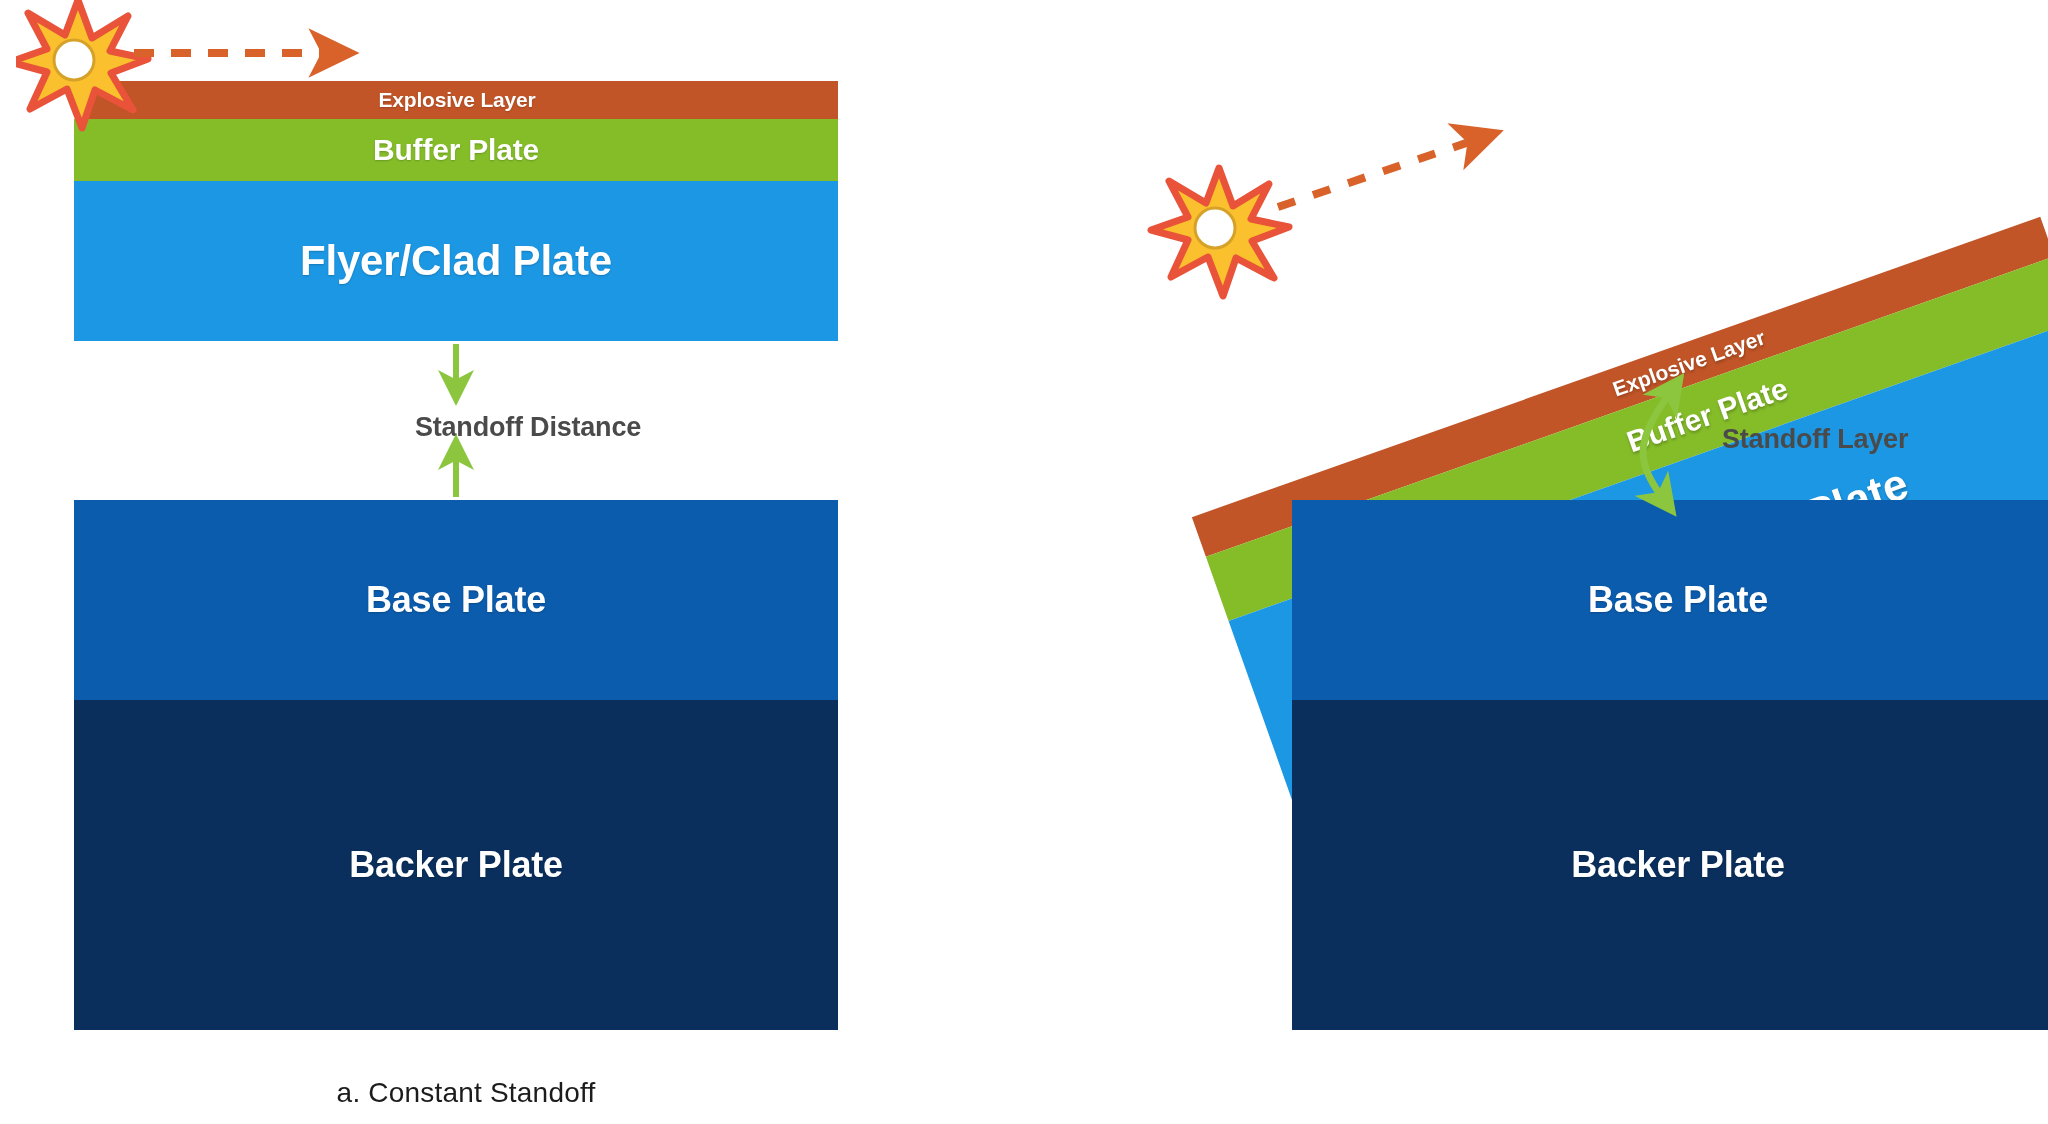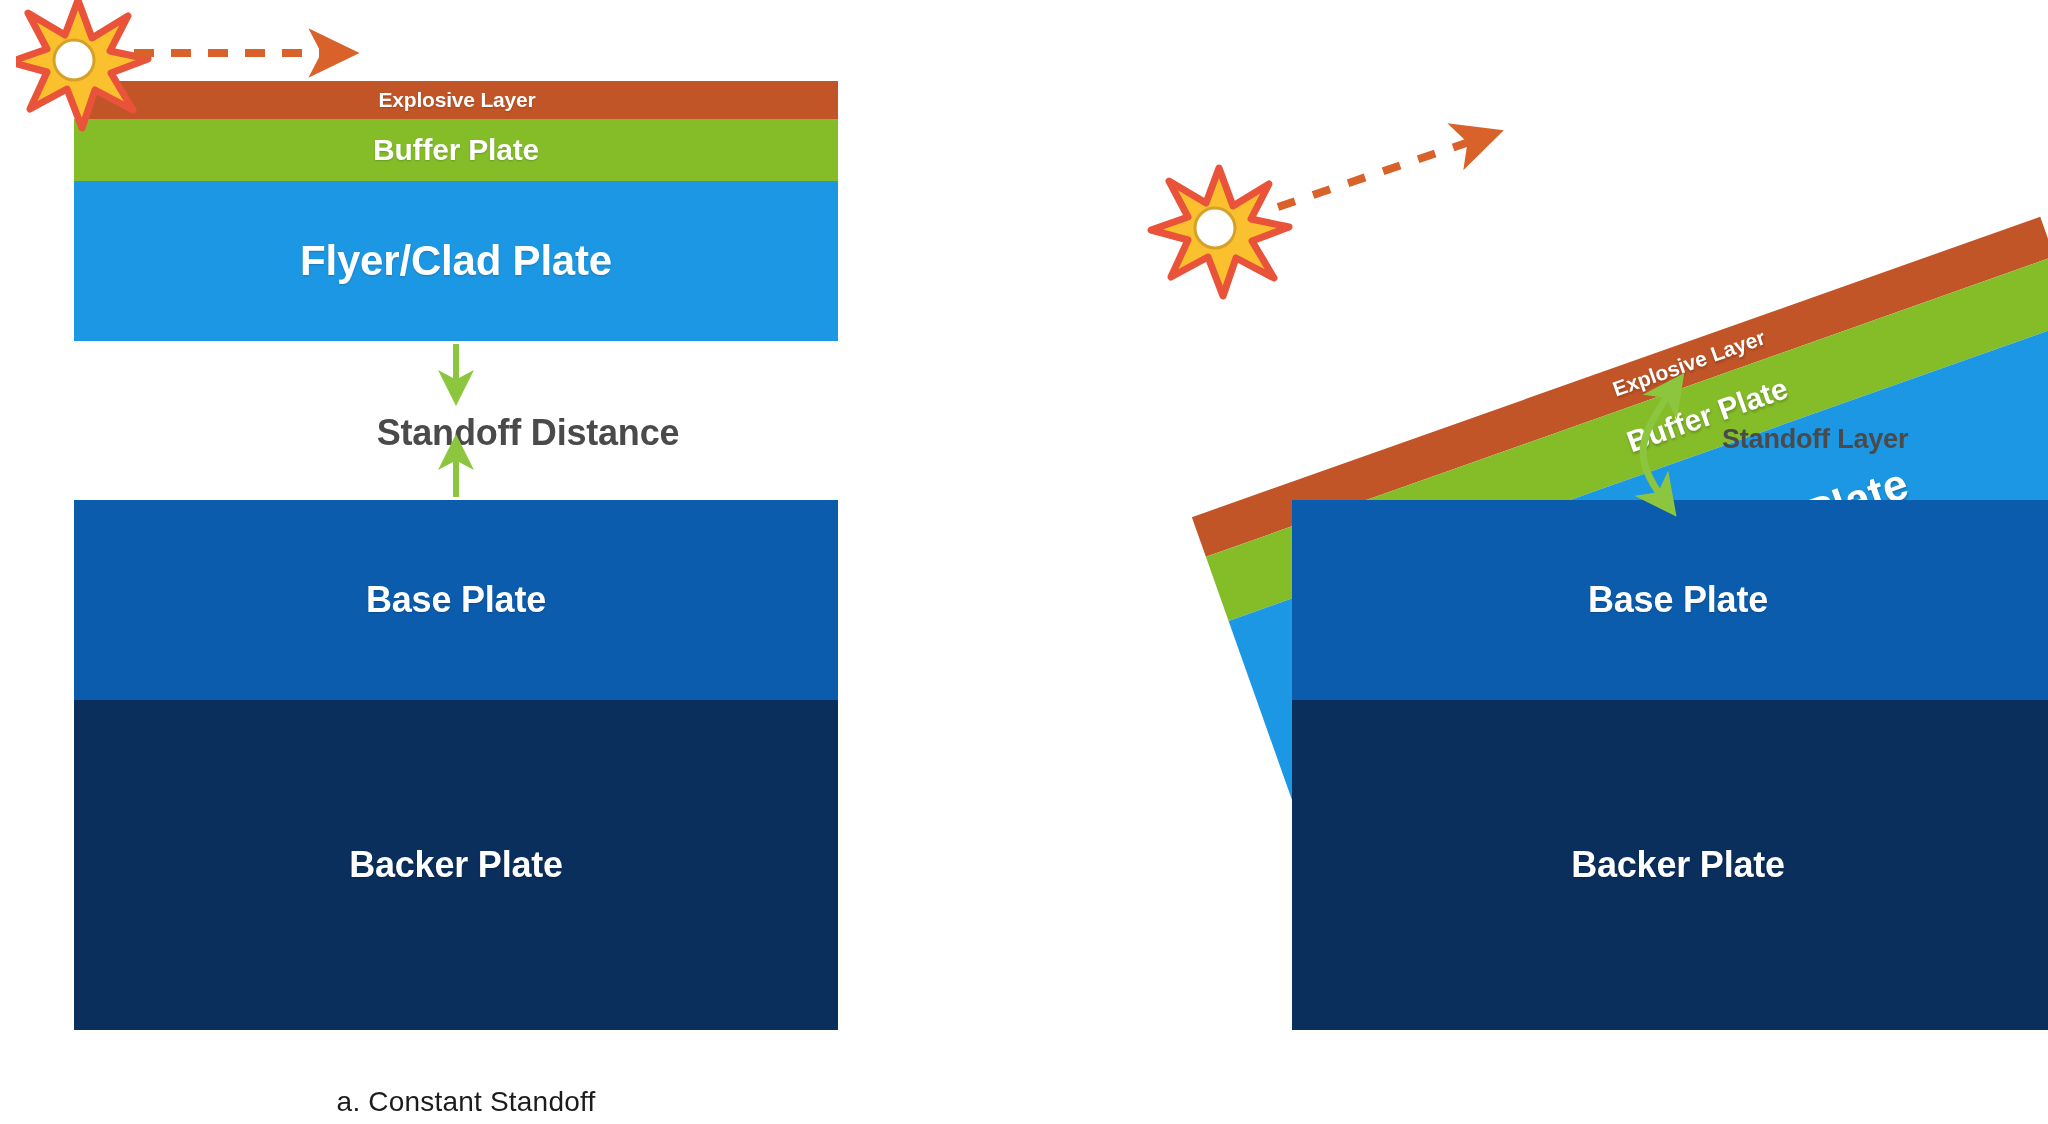--- a/index.html
+++ b/index.html
@@ -63,21 +63,21 @@
     left: 58px; top: 700px; width: 764px; height: 330px;
     font-size: 36px;
   }
 
   .standoff-distance-label {
     position: absolute;
     left: 0; width: 1024px;
     top: 412px;
     text-align: center;
     color: #4a4a4a;
-    font-size: 36px;
+    font-size: 27px;
     font-weight: bold;
     letter-spacing: -0.2px;
   }
 
   
   #b-base {
     left: 1276px; top: 500px; width: 772px; height: 200px;
     font-size: 36px;
   }
   #b-backer {
@@ -126,21 +126,21 @@
   
   .caption {
     position: absolute;
     top: 1077px;
     font-size: 28px;
     color: #1c1c1c;
     font-weight: normal;
     text-align: center;
     letter-spacing: 0.2px;
   }
-  #caption-a { left: 0; width: 900px; margin-top: 9px; }
+  #caption-a { left: 0; width: 900px; }
 
   svg.overlay {
     position: absolute;
     left: 0; top: 0;
     width: 2048px; height: 1124px;
     pointer-events: none;
   }
 </style>
 </head>
 <body>

